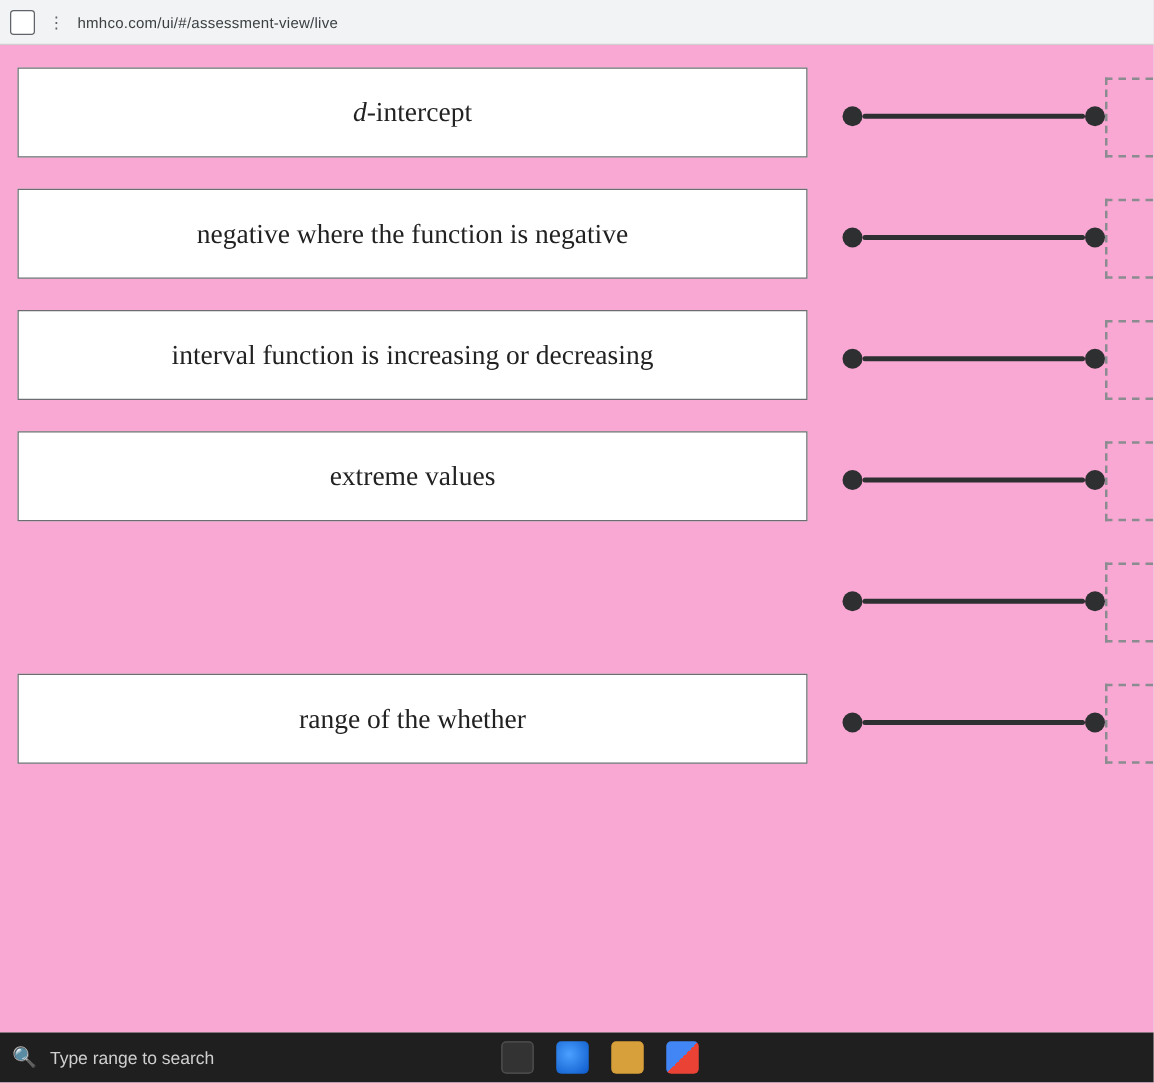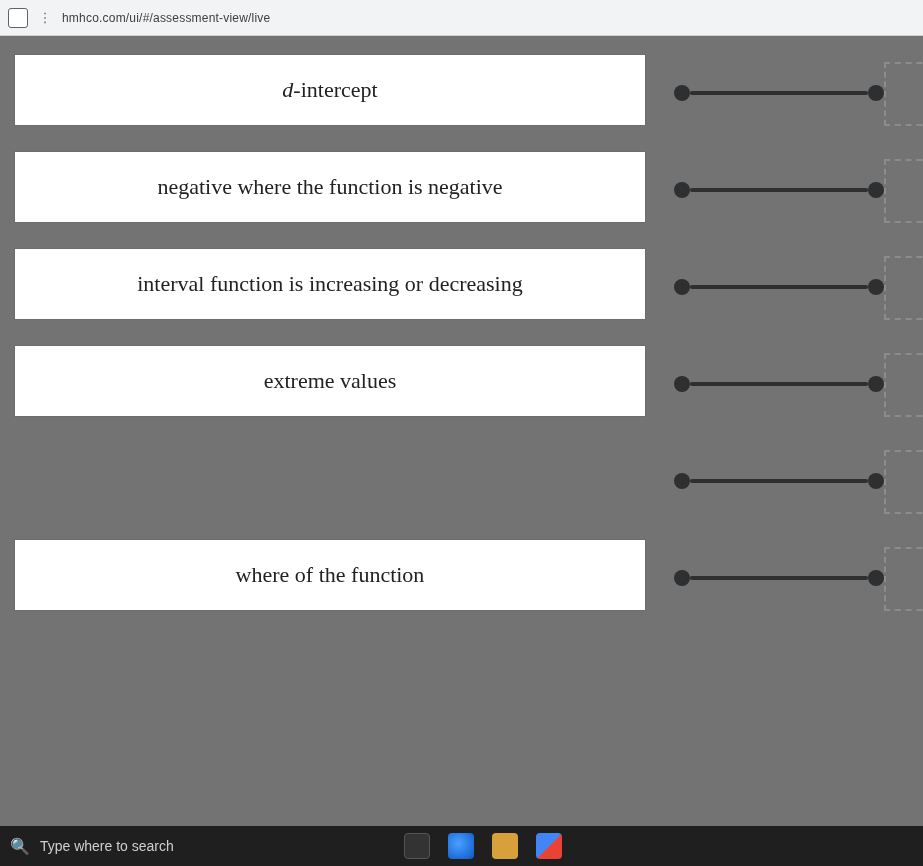--- a/index.html
+++ b/index.html
@@ -38,21 +38,21 @@
   }
   .url {
     font-family: Arial, sans-serif;
     font-size: 12px;
     color: #3c4043;
     letter-spacing: 0.2px;
   }
   .content {
     position: relative;
     padding: 18px 0 0 14px;
-    background: #737373;
+    background: #f9a8d4;
     height: 790px;
   }
   .row {
     position: relative;
     height: 97px;
     display: flex;
     align-items: flex-start;
   }
   .match-box {
     width: 632px;
@@ -204,34 +204,34 @@
     <div class="connector">
       <div class="connector-dot left"></div>
       <div class="connector-line"></div>
       <div class="connector-dot right"></div>
     </div>
     <div class="target-box"></div>
   </div>
 
   <div class="row">
     <div class="match-box">
-      <span>where of the function</span>
+      <span>range of the whether</span>
     </div>
     <div class="connector">
       <div class="connector-dot left"></div>
       <div class="connector-line"></div>
       <div class="connector-dot right"></div>
     </div>
     <div class="target-box"></div>
   </div>
 
 </div>
 
 <div class="taskbar">
   <span class="search-icon">🔍</span>
-  <span class="search-text">Type where to search</span>
+  <span class="search-text">Type range to search</span>
   <div class="tb-icons">
     <div class="tb-icon tb1"></div>
     <div class="tb-icon tb2"></div>
     <div class="tb-icon tb3"></div>
     <div class="tb-icon tb4"></div>
   </div>
 </div>
 
 </body></html>

